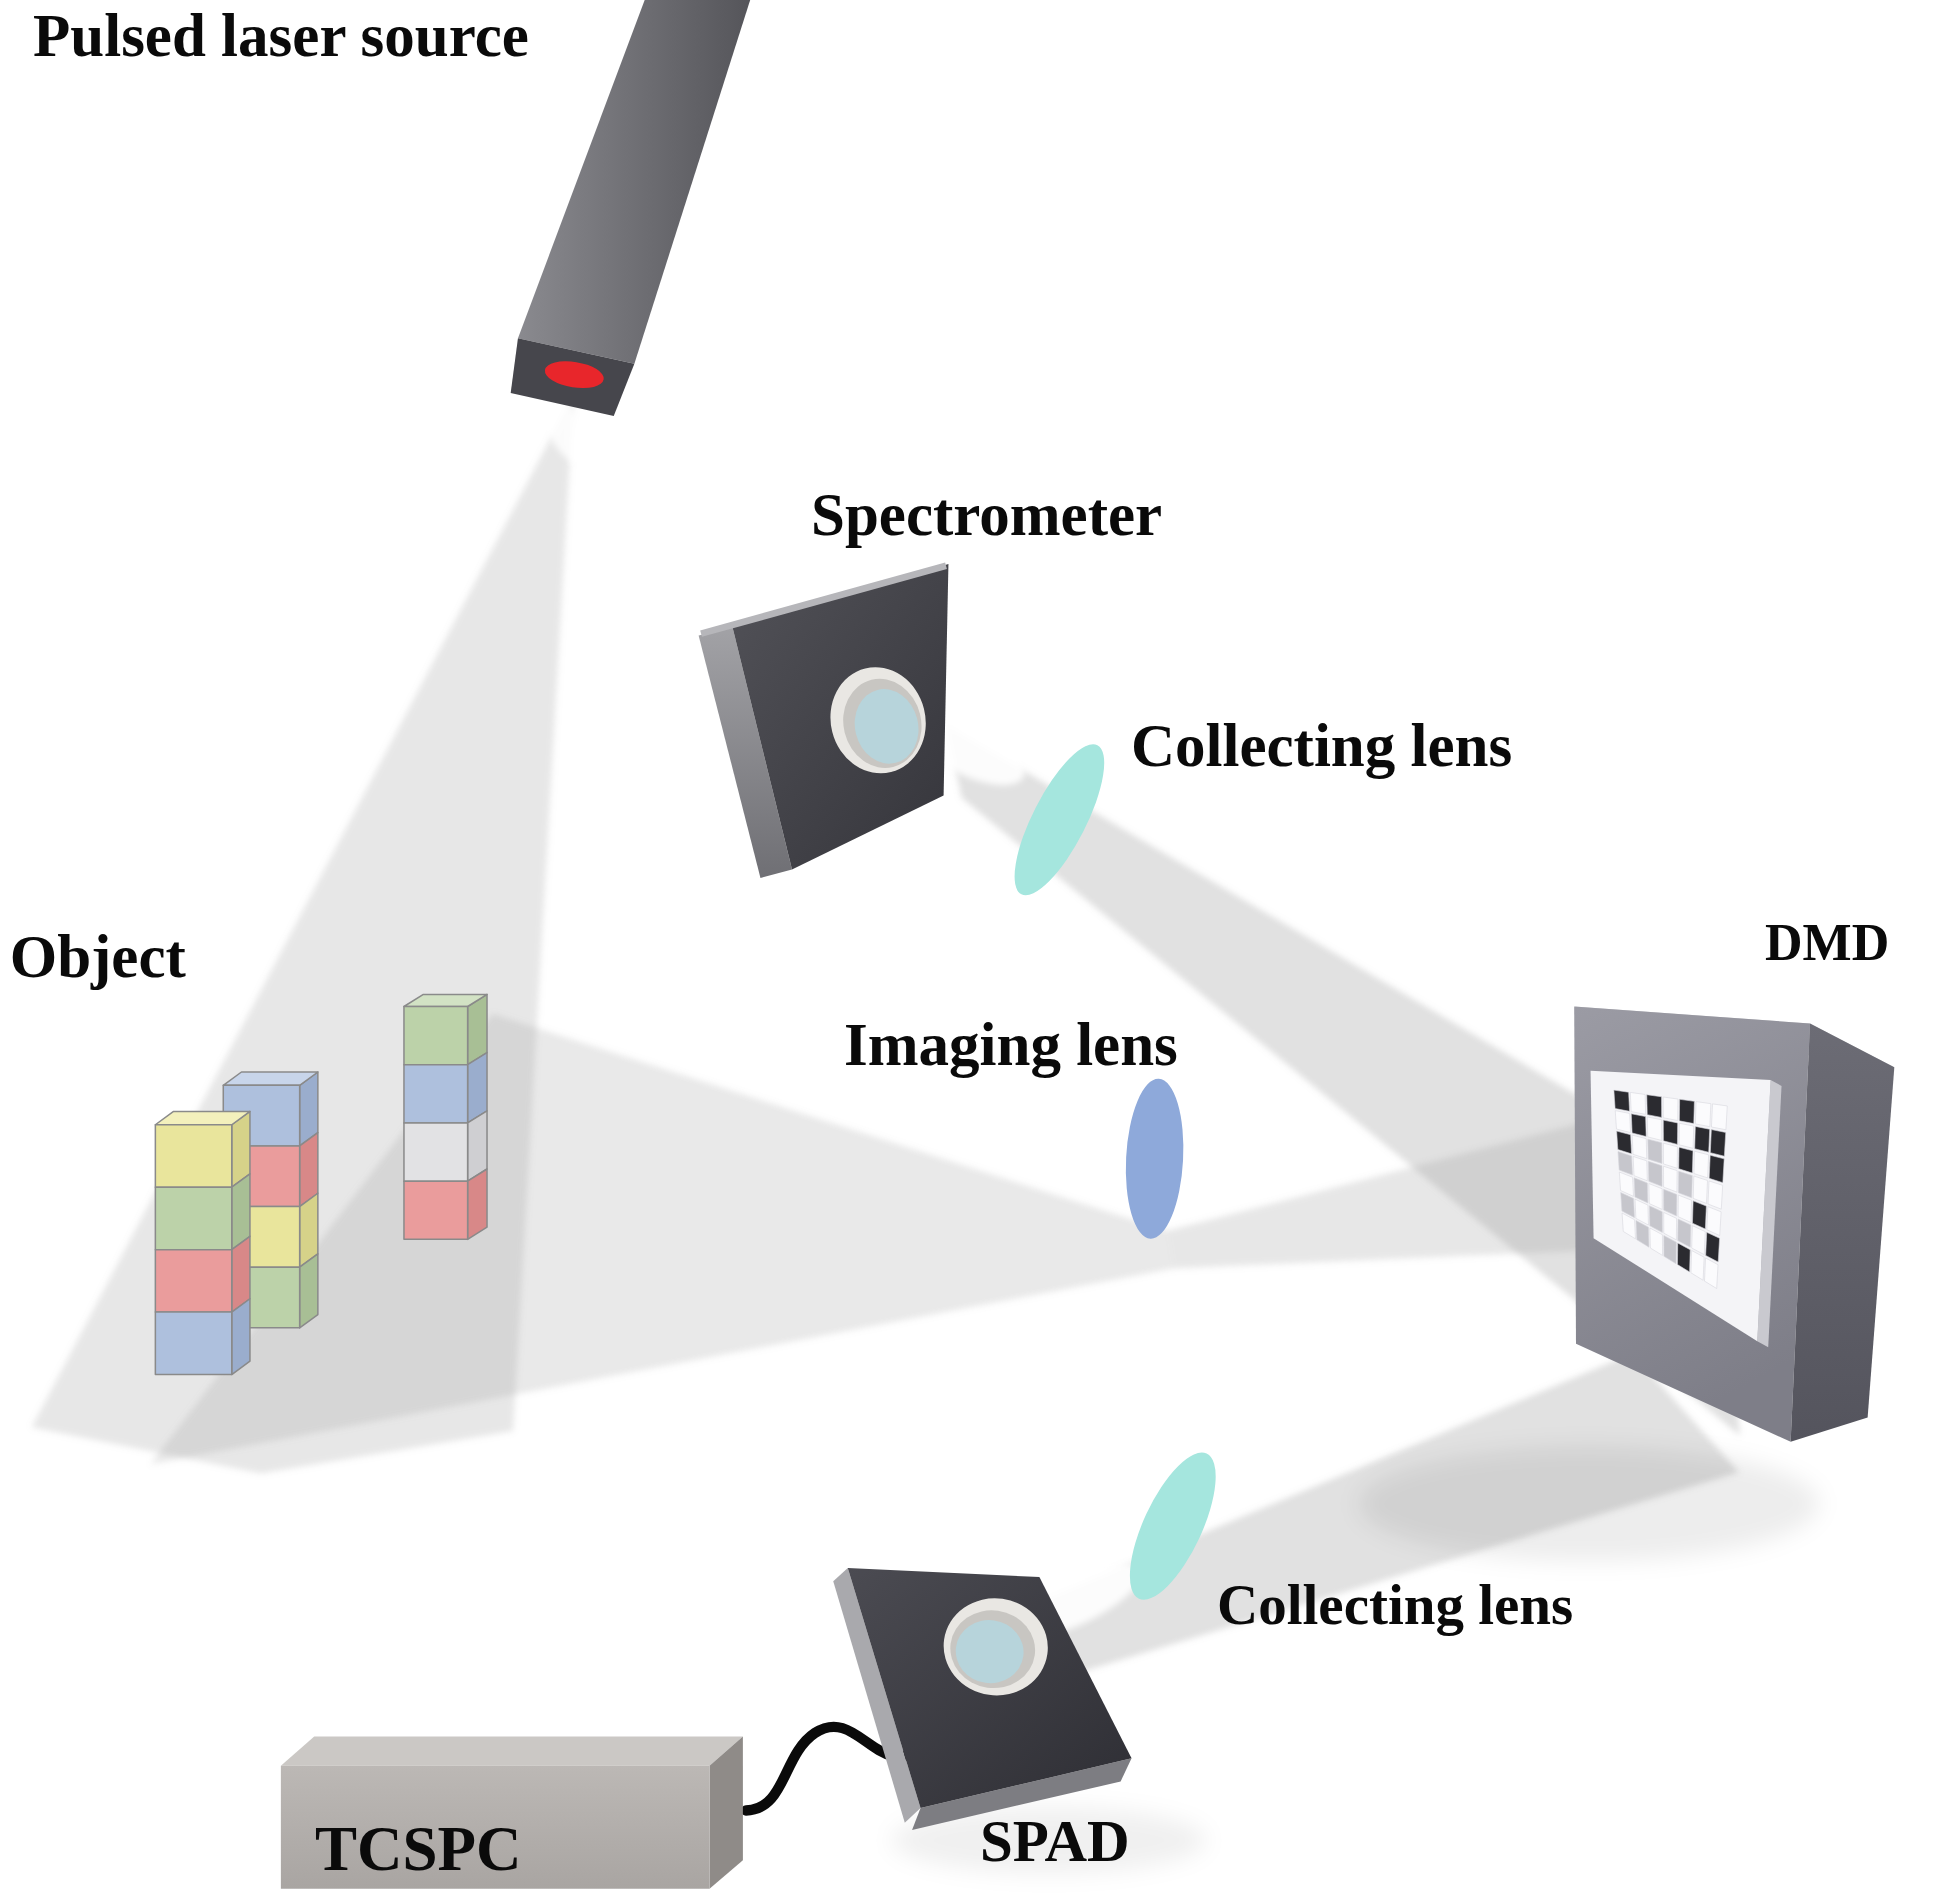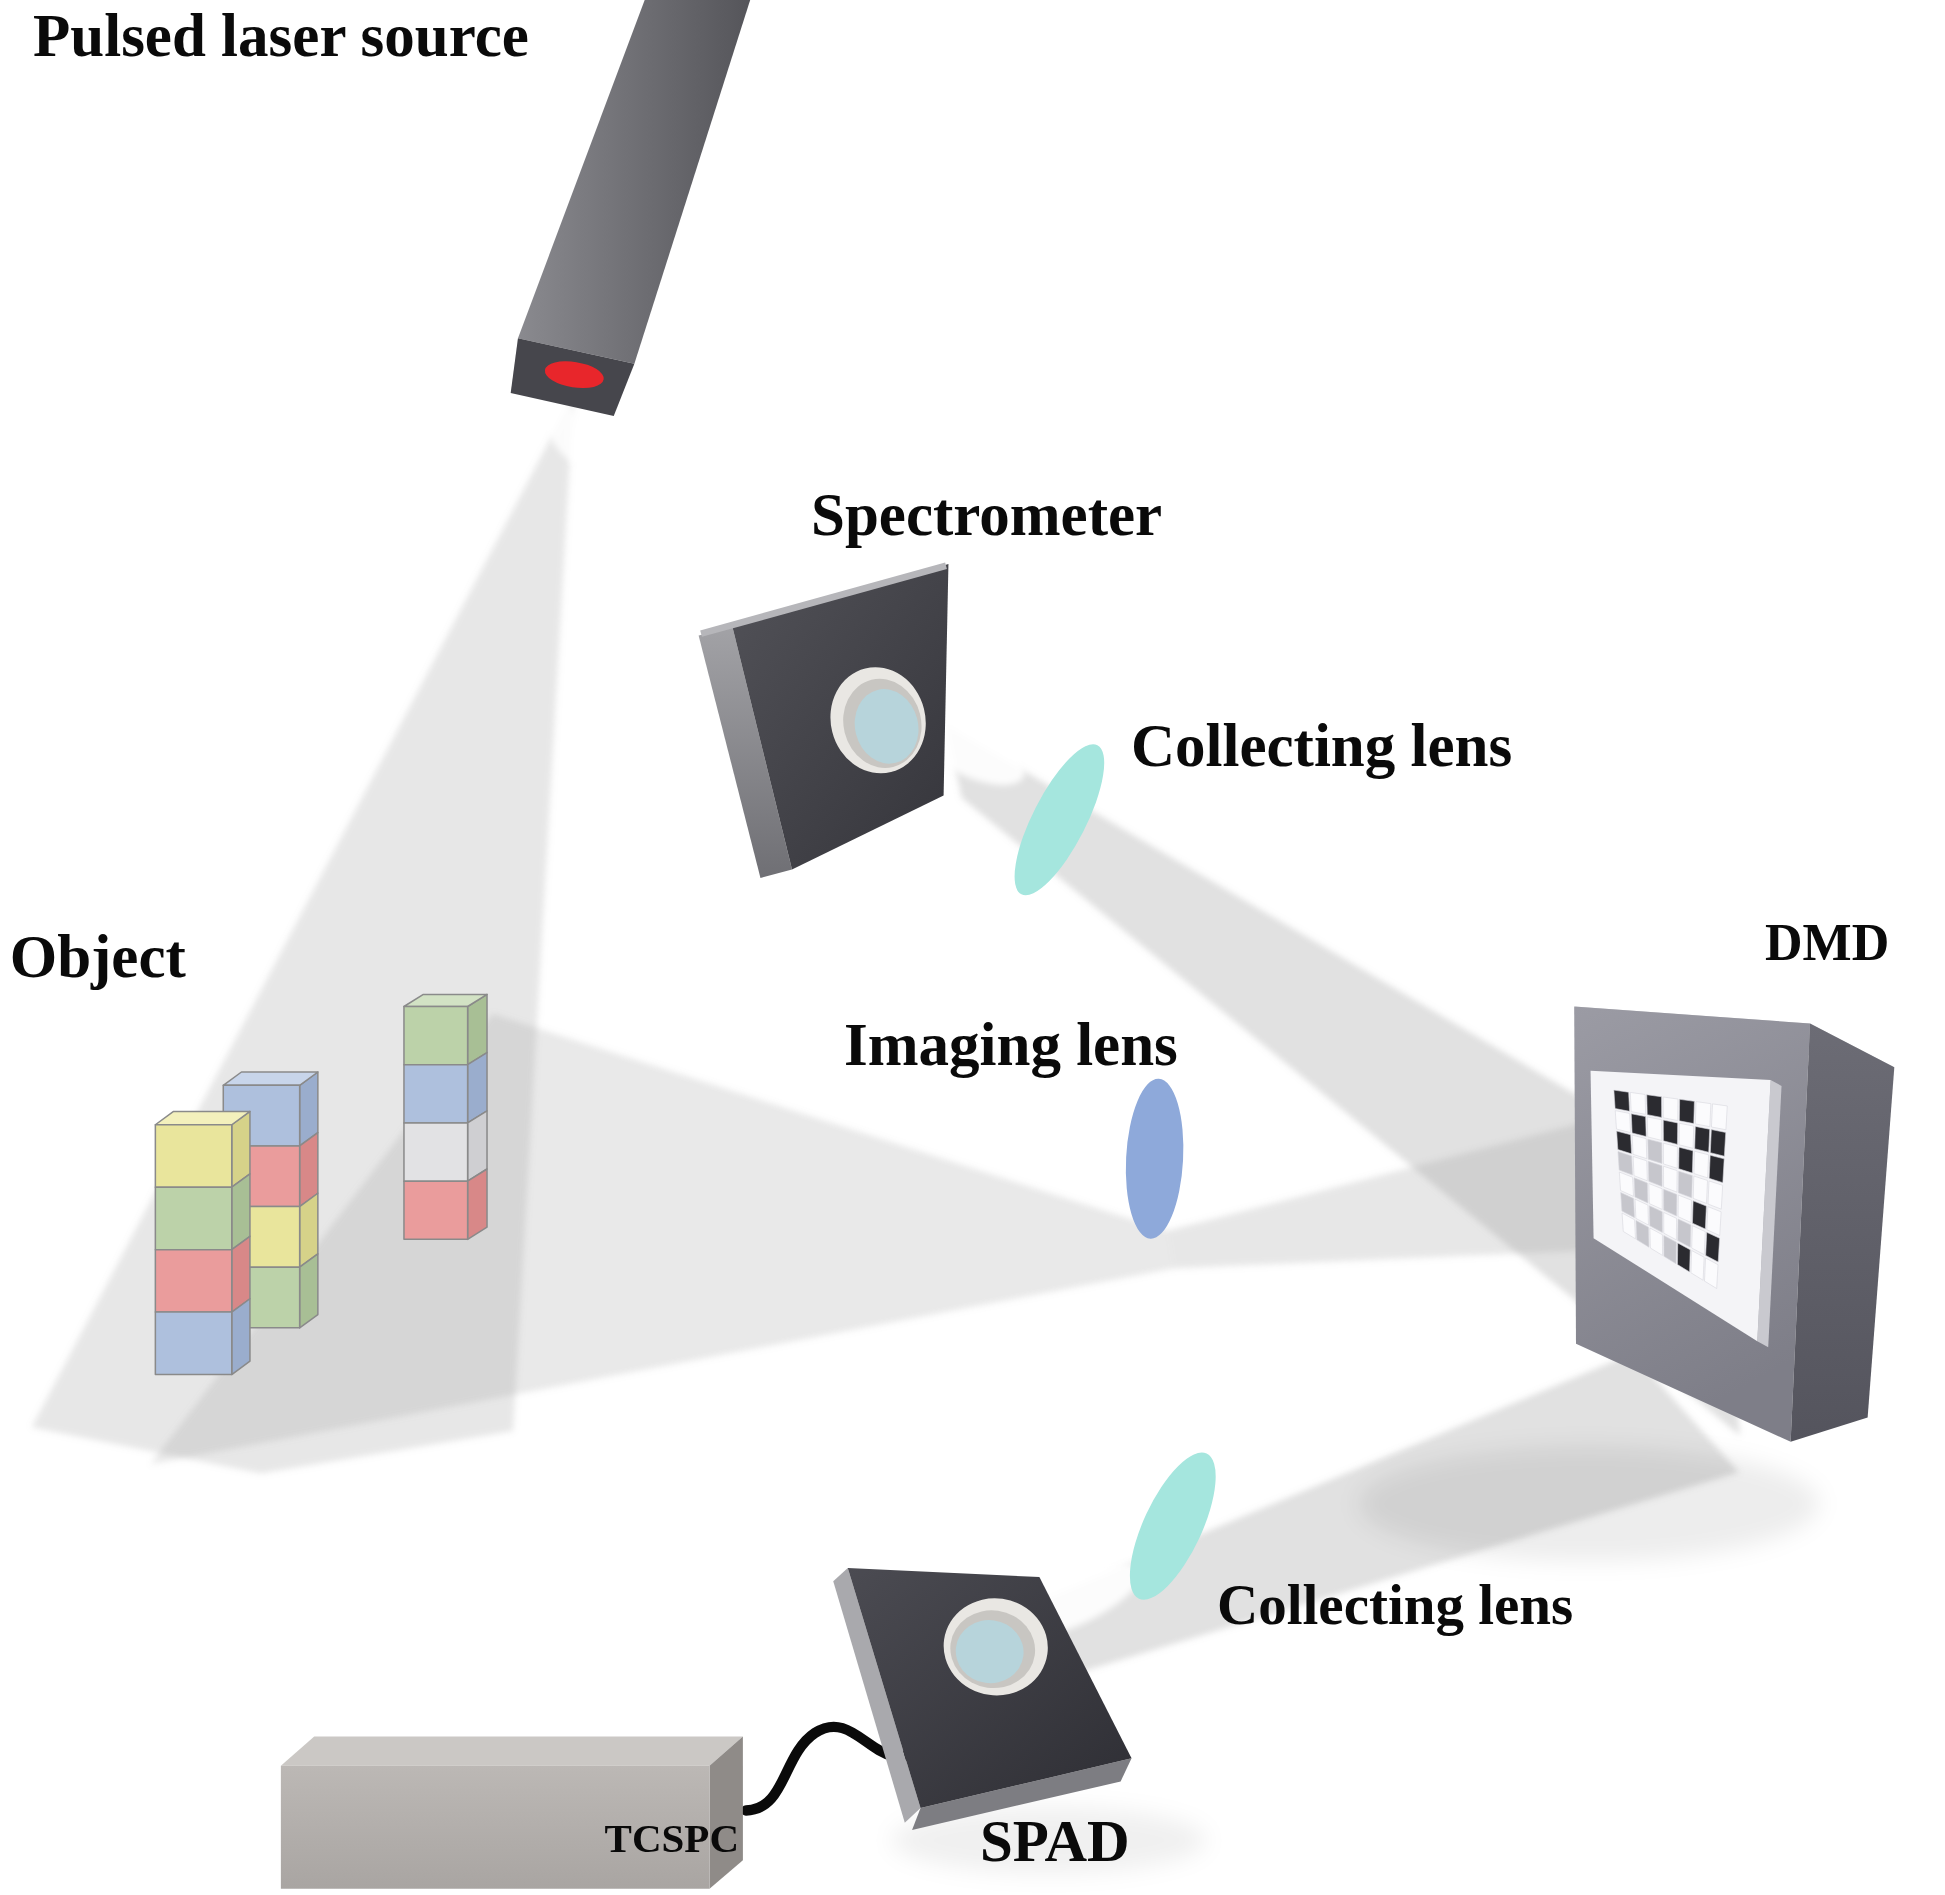--- a/index.html
+++ b/index.html
@@ -19,21 +19,21 @@
     line-height:1;
     letter-spacing:0px;
   }
   .lbl-laser{left:33px;top:4.9px;font-size:61px;}
   .lbl-spectrometer{left:811px;top:464px;font-size:61px;}
   .lbl-collecting-top{left:1131px;top:715px;font-size:61px;}
   .lbl-object{left:9.7px;top:926px;font-size:61px;}
   .lbl-imaging{left:844px;top:1014px;font-size:61px;}
   .lbl-dmd{left:1765px;top:917px;font-size:52px;}
   .lbl-collecting-bottom{left:1217px;top:1576px;font-size:57px;}
-  .lbl-tcspc{left:315px;top:1818px;width:424px;text-align:right;font-size:41px;}
+  .lbl-tcspc{left:315px;top:1818px;width:424px;text-align:left;font-size:63px;}
   .lbl-spad{left:980px;top:1812px;font-size:59px;}
 </style>
 </head>
 <body>
 
 <div id="canvas">
 
   <svg id="scene" width="1946" height="1896" viewBox="0 0 3209 3127" xmlns="http://www.w3.org/2000/svg">
     <defs>
       <linearGradient id="laserGrad" x1="0" y1="0" x2="1" y2="0">

